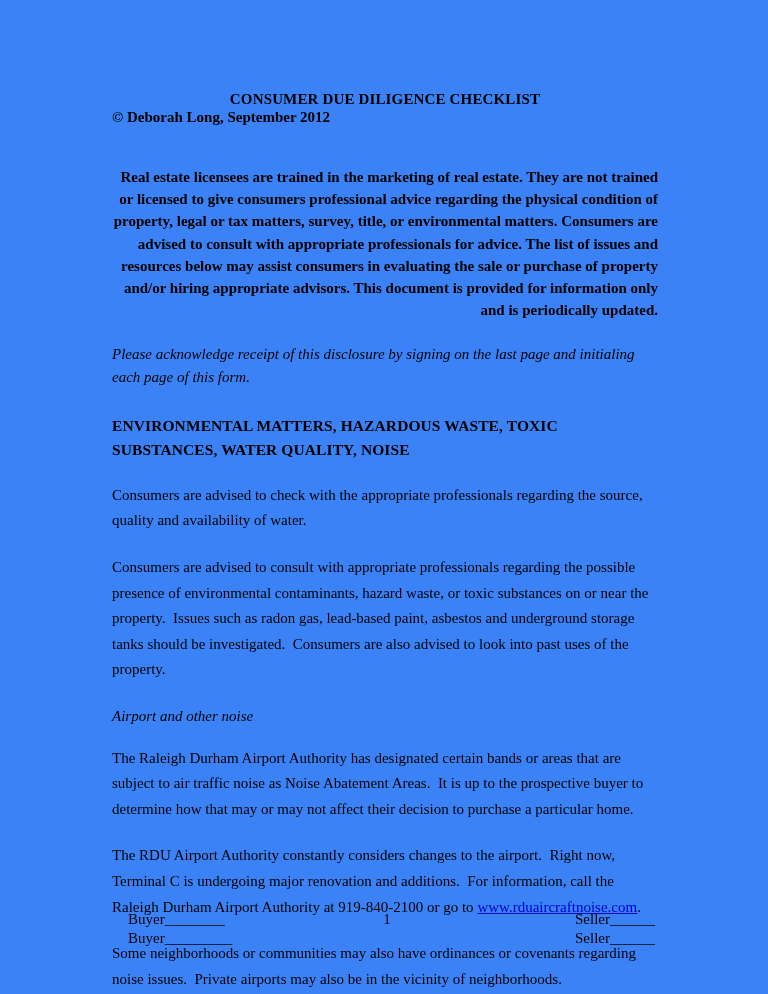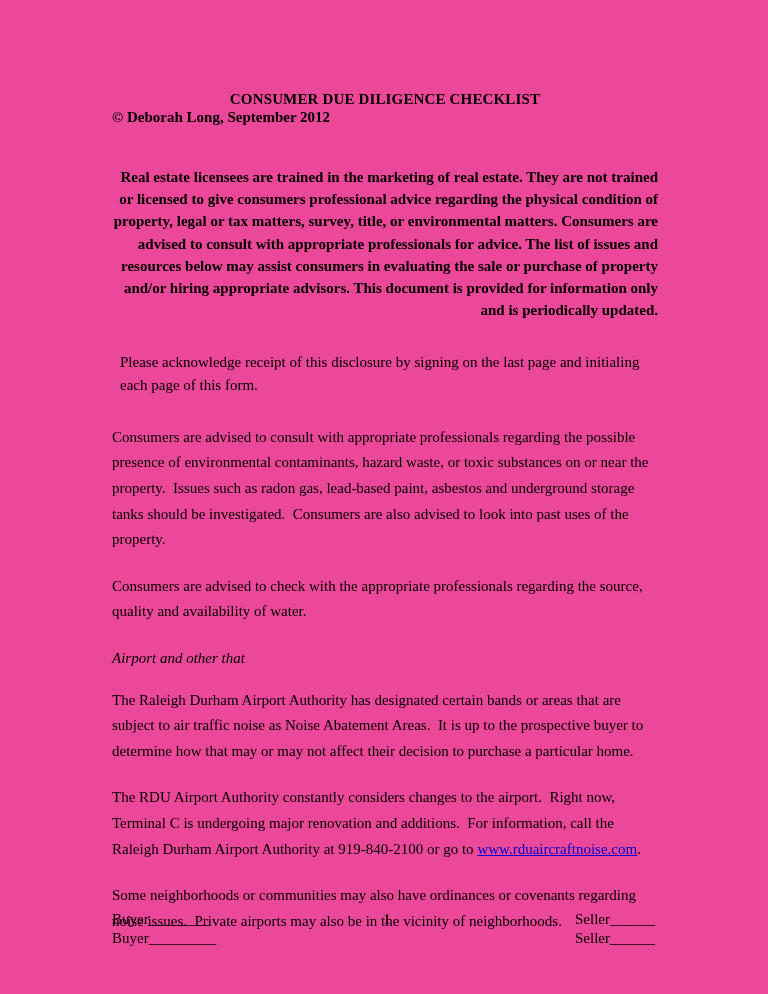--- a/index.html
+++ b/index.html
@@ -4,21 +4,21 @@
 <style>
   html, body {
     margin: 0;
     padding: 0;
     background: #ffffff;
   }
   .page {
     position: relative;
     width: 768px;
     height: 994px;
-    background: #ec4899;
+    background: #3b82f6;
     font-family: "Liberation Serif", "DejaVu Serif", serif;
     color: #000000;
     overflow: hidden;
   }
   .content {
     position: absolute;
     left: 112px;
     top: 0;
     width: 546px;
   }
@@ -39,23 +39,24 @@
   }
   .intro-para {
     font-weight: bold;
     font-size: 15px;
     line-height: 22.2px;
     margin: 0;
     padding-top: 40px;
     text-align: right;
   }
   .italic-note {
+    font-style: italic;
     font-size: 15px;
     line-height: 22.2px;
-    margin: 8px;
+    margin: 0;
     padding-top: 22px;
   }
   .section-heading {
     font-weight: bold;
     font-size: 15.5px;
     line-height: 24px;
     margin: 0;
     padding-top: 26px;
     letter-spacing: 0.1px;
   }
@@ -89,21 +90,21 @@
     width: 546px;
     font-size: 15px;
     line-height: 19px;
   }
   .footer-row {
     position: relative;
     height: 19px;
   }
   .sig-left {
     position: absolute;
-    left: 0;
+    left: 16px;
     top: 0;
     white-space: pre;
   }
   .sig-right {
     position: absolute;
     left: 463px;
     top: 0;
     white-space: pre;
   }
   .page-num {
@@ -122,26 +123,27 @@
   <div class="content">
 
     <h1 class="doc-title">CONSUMER DUE DILIGENCE CHECKLIST</h1>
 
     <h2 class="doc-subtitle">© Deborah Long, September 2012</h2>
 
     <p class="intro-para">Real estate licensees are trained in the marketing of real estate. They are not trained or licensed to give consumers professional advice regarding the physical condition of property, legal or tax matters, survey, title, or environmental matters. Consumers are advised to consult with appropriate professionals for advice. The list of issues and resources below may assist consumers in evaluating the sale or purchase of property and/or hiring appropriate advisors. This document is provided for information only and is periodically updated.</p>
 
     <p class="italic-note">Please acknowledge receipt of this disclosure by signing on the last page and initialing each page of this form.</p>
 
+    <h3 class="section-heading">ENVIRONMENTAL MATTERS, HAZARDOUS WASTE, TOXIC SUBSTANCES, WATER QUALITY, NOISE</h3>
+
+    <p class="body-para">Consumers are advised to check with the appropriate professionals regarding the source, quality and availability of water.</p>
 
     <p class="body-para">Consumers are advised to consult with appropriate professionals regarding the possible presence of environmental contaminants, hazard waste, or toxic substances on or near the property.  Issues such as radon gas, lead-based paint, asbestos and underground storage tanks should be investigated.  Consumers are also advised to look into past uses of the property.</p>
 
-    <p class="body-para">Consumers are advised to check with the appropriate professionals regarding the source, quality and availability of water.</p>
-
-    <p class="sub-italic">Airport and other that</p>
+    <p class="sub-italic">Airport and other noise</p>
 
     <p class="body-para tight">The Raleigh Durham Airport Authority has designated certain bands or areas that are subject to air traffic noise as Noise Abatement Areas.  It is up to the prospective buyer to determine how that may or may not affect their decision to purchase a particular home.</p>
 
     <p class="body-para"><span>The RDU Airport Authority constantly considers changes to the airport.  Right now, Terminal C is undergoing major renovation and additions.  For information, call the Raleigh Durham Airport Authority at 919-840-2100 or go to </span><a class="weblink" href="#">www.rduaircraftnoise.com</a><span>.</span></p>
 
 
     <p class="body-para">Some neighborhoods or communities may also have ordinances or covenants regarding noise issues.  Private airports may also be in the vicinity of neighborhoods.</p>
 
   </div>
 

